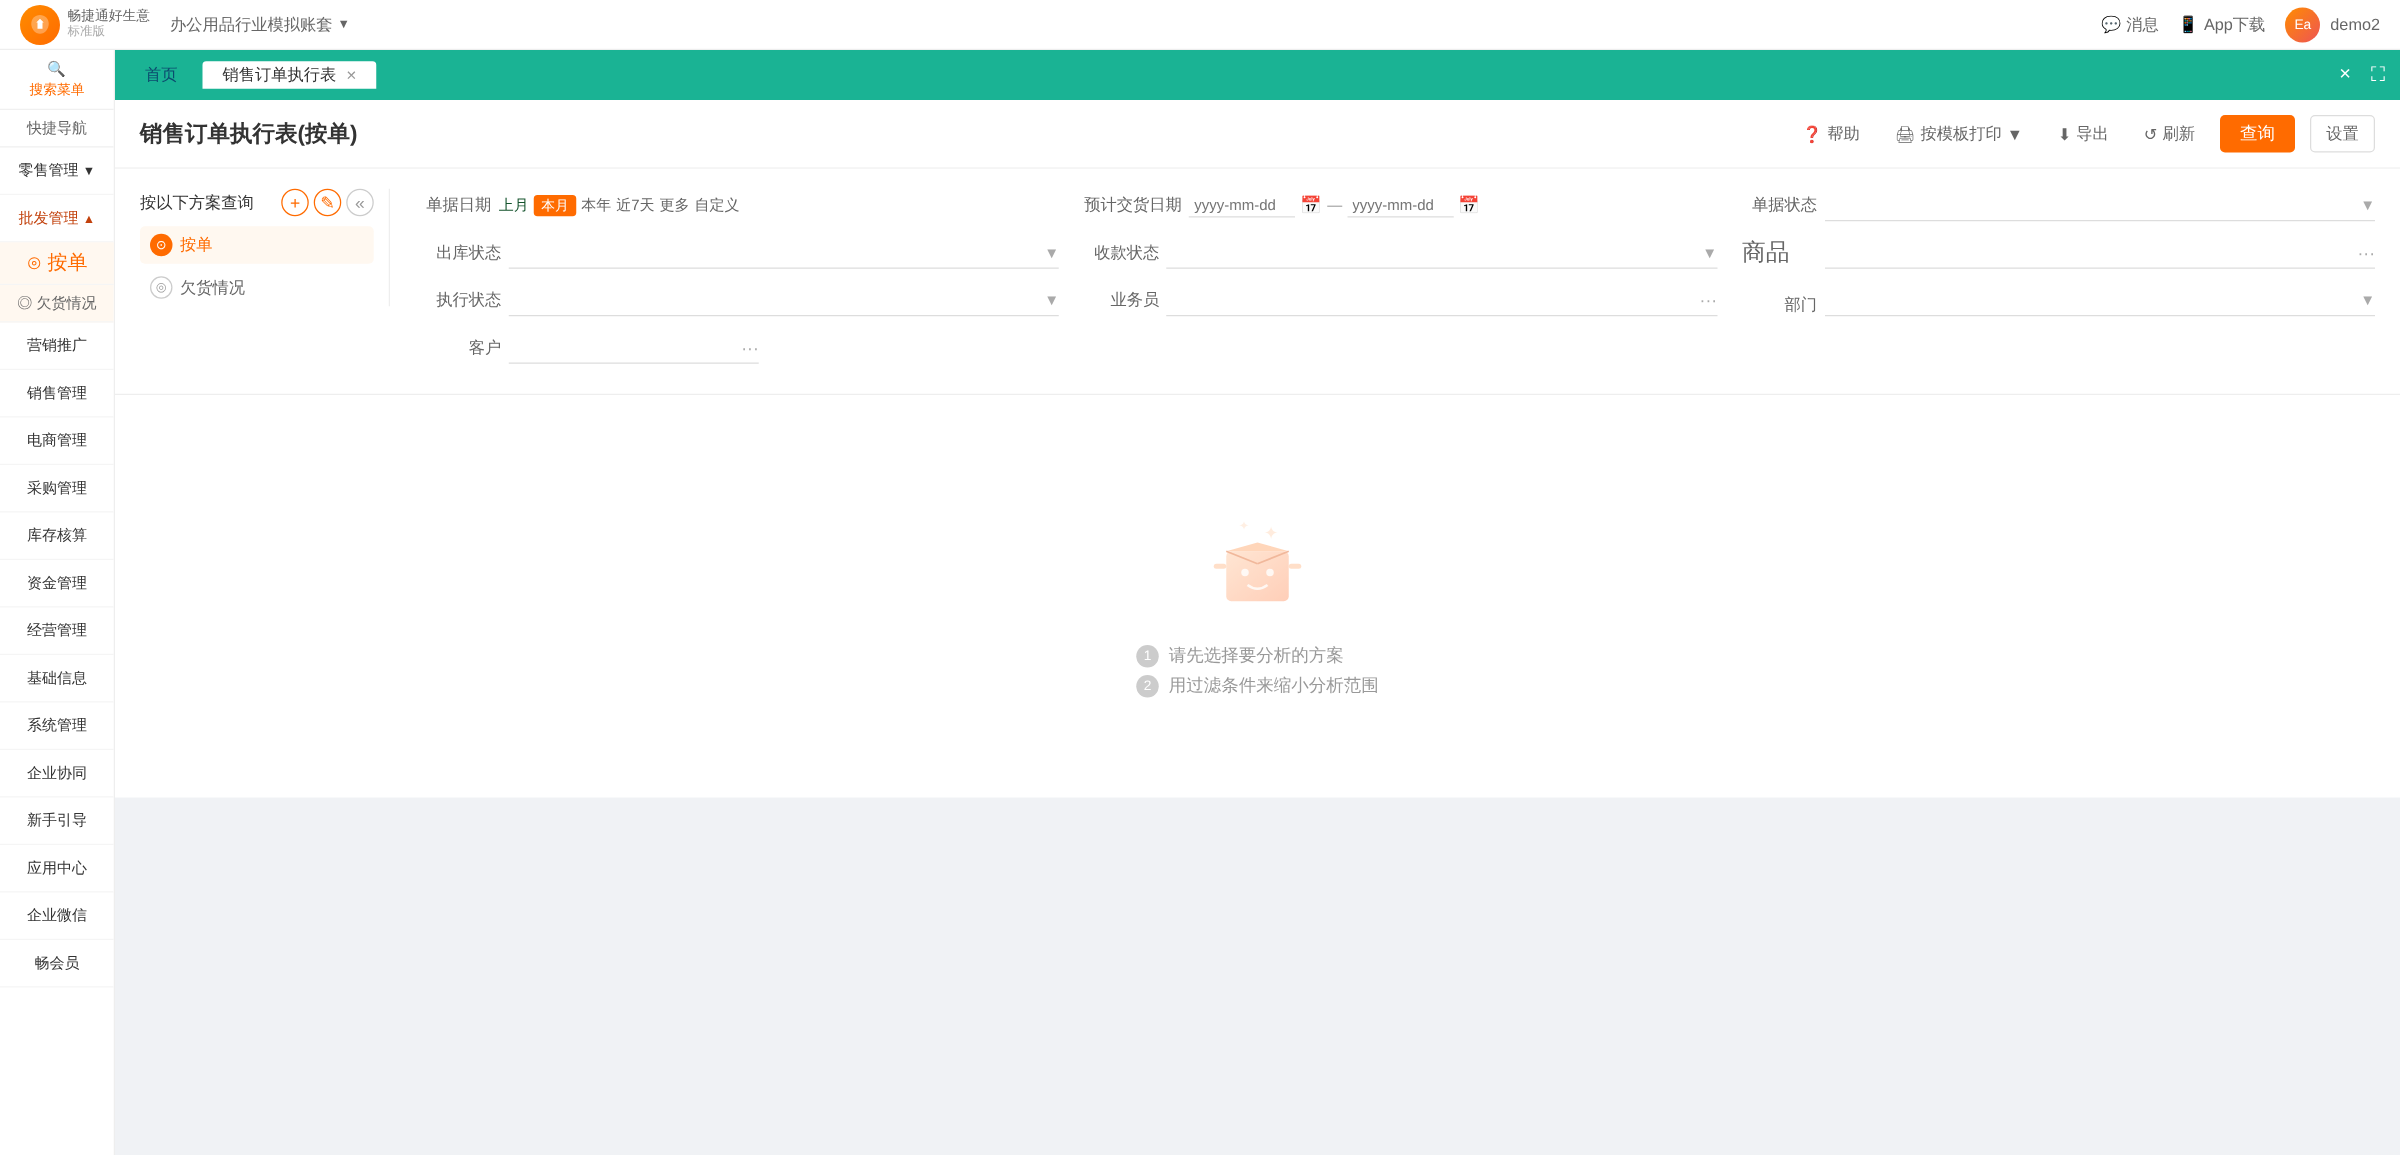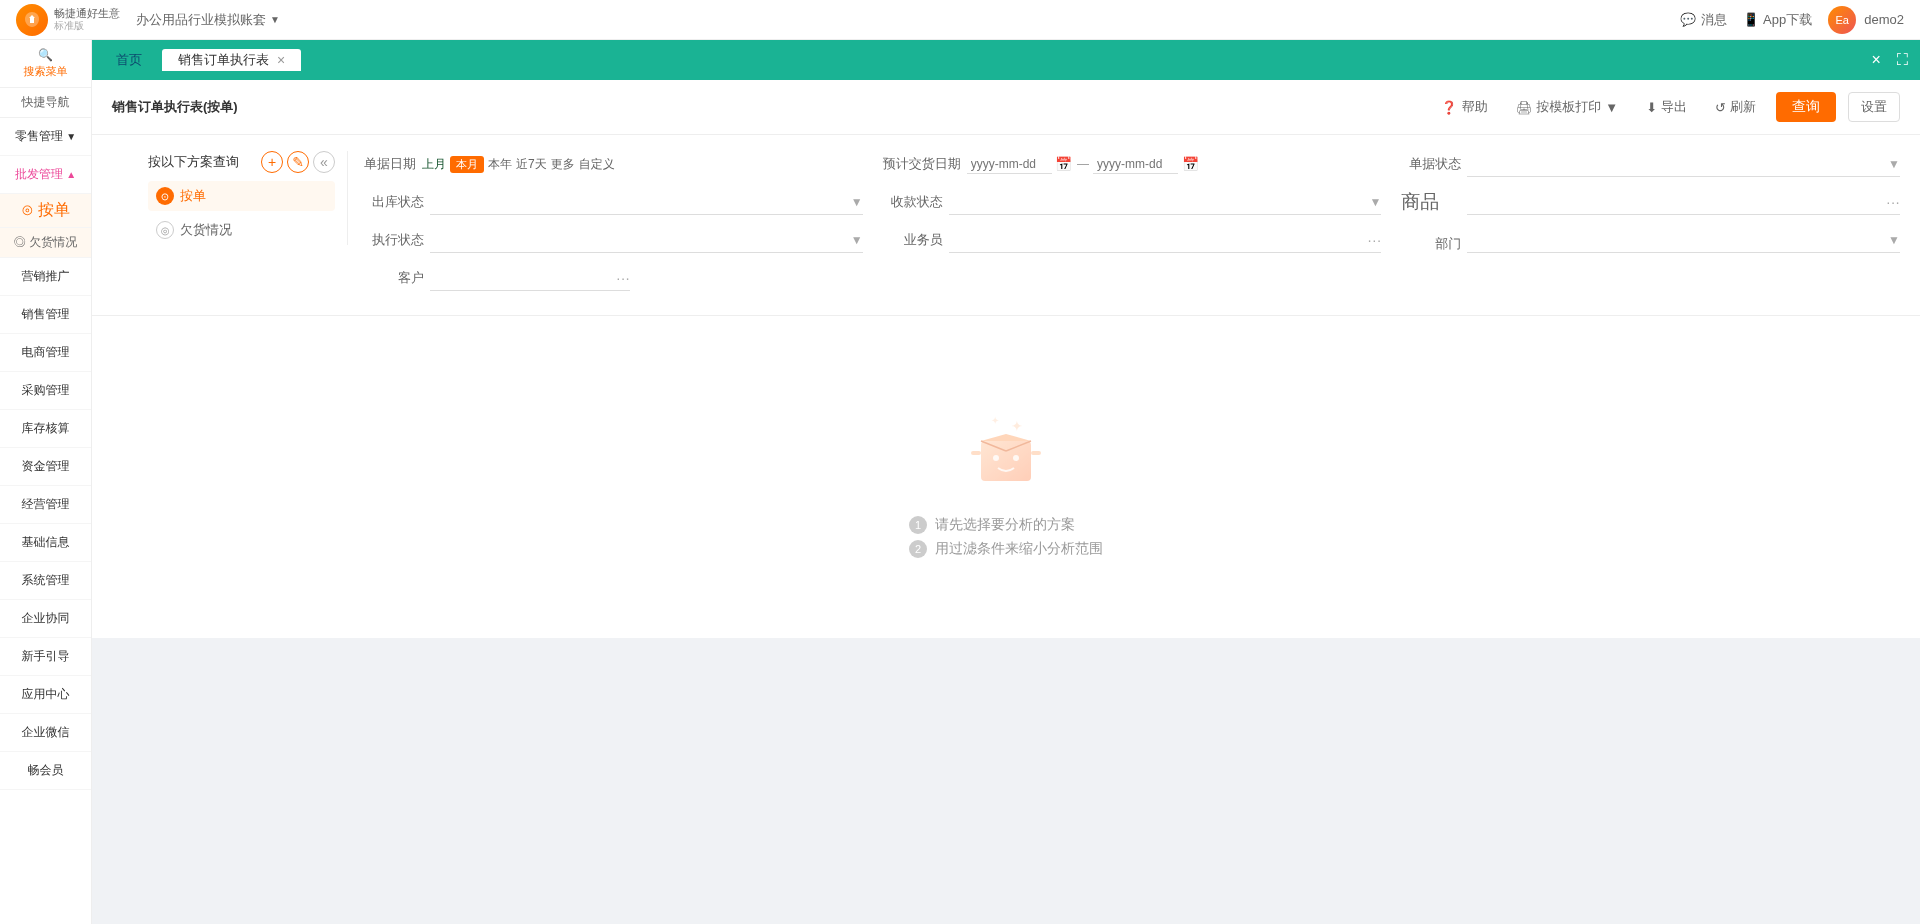--- a/index.html
+++ b/index.html
@@ -112,21 +112,21 @@
     }
     .sidebar-item {
       padding: 10px 6px;
       text-align: center;
       font-size: 12px;
       color: #333;
       cursor: pointer;
       border-bottom: 1px solid #f5f5f5;
       position: relative;
     }
-    .sidebar-item.active { color: #ec4899; }
+    .sidebar-item.active { color: #c2410c; }
     .sidebar-item .arrow {
       font-size: 10px;
     }
     .sidebar-sub {
       background: #fff8f0;
     }
     .sidebar-sub .sidebar-item {
       font-size: 12px;
       color: #ff6b00;
       padding: 8px 6px;
@@ -203,21 +203,21 @@
     
     .page-title-bar {
       display: flex;
       align-items: center;
       justify-content: space-between;
       padding: 12px 20px;
       border-bottom: 1px solid #eee;
       background: #fff;
     }
     .page-title {
-      font-size: 13px;
+      font-size: 18px;
       font-weight: bold;
       color: #333;
     }
     .title-actions {
       display: flex;
       align-items: center;
       gap: 12px;
     }
     .title-action-btn {
       display: flex;
@@ -487,21 +487,21 @@
             <div class="title-action-btn primary">
               <span>查询</span>
             </div>
             <div class="title-action-btn secondary">
               <span>设置</span>
             </div>
           </div>
         </div>
 
         <div class="filter-section">
-          <div style="display:flex;gap:0;align-items:flex-start;margin-left:36px;">
+          <div style="display:flex;gap:13px;align-items:flex-start;">
 
             <div style="width:200px;border-right:1px solid #eee;padding-right:12px;margin-right:16px;flex-shrink:0;">
               <div style="display:flex;align-items:center;justify-content:space-between;margin-bottom:8px;">
                 <span style="font-size:13px;color:#333;">按以下方案查询</span>
                 <div style="display:flex;align-items:center;gap:4px;">
                   <div class="panel-action-btn">+</div>
                   <div class="panel-action-btn">✎</div>
                   <div class="panel-action-collapse">«</div>
                 </div>
               </div>

